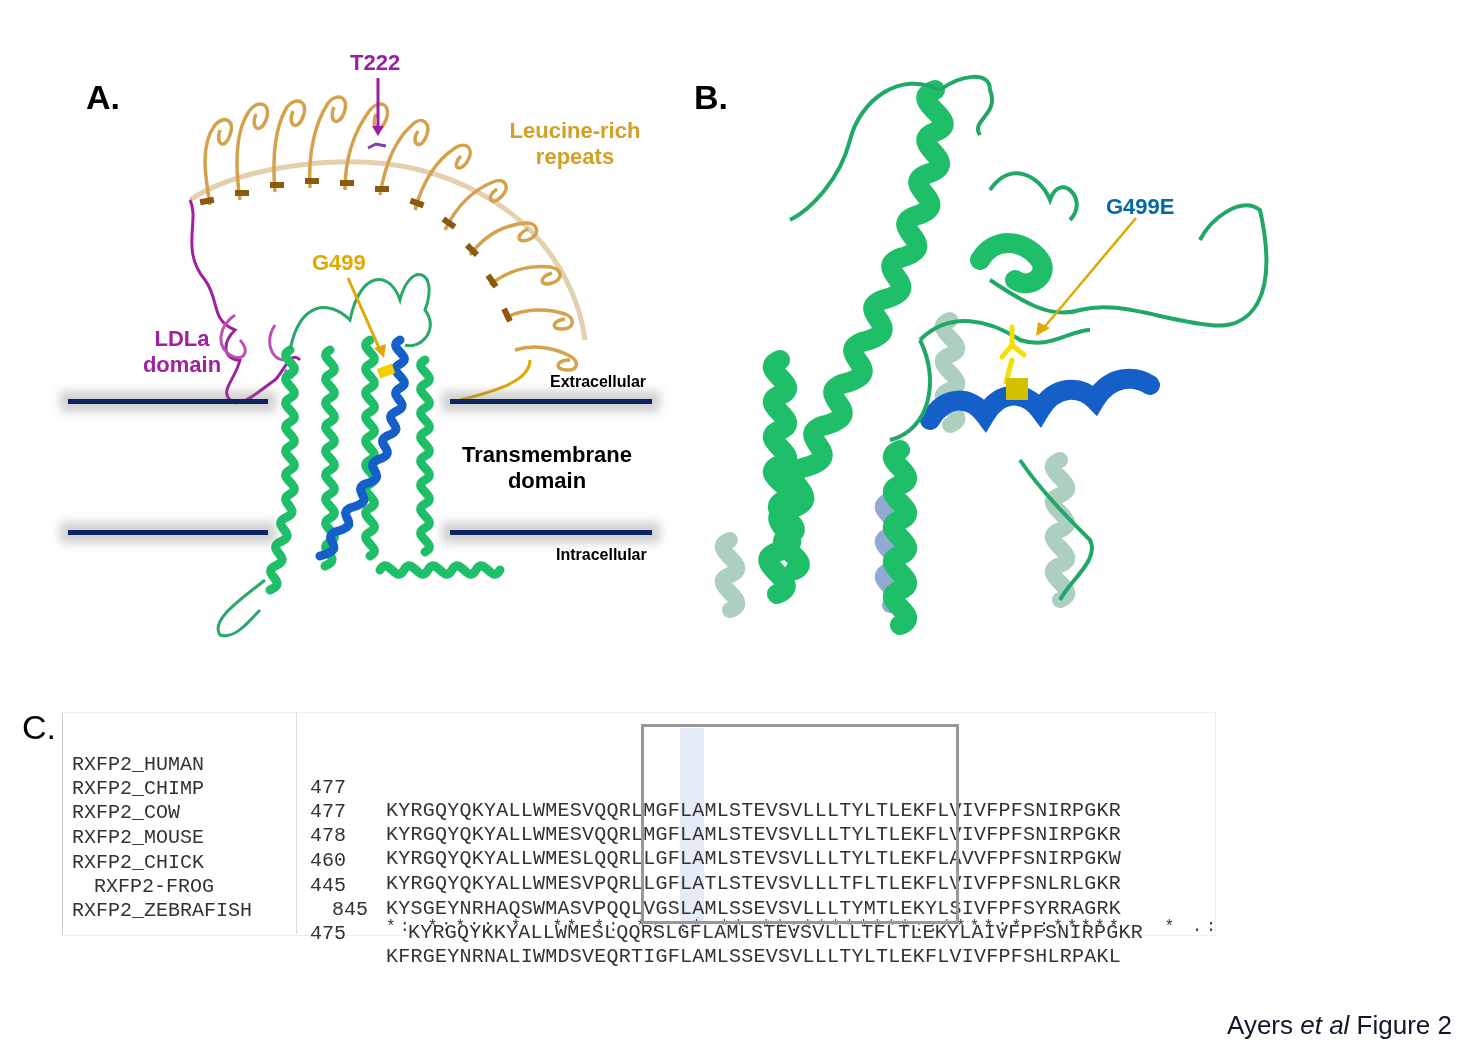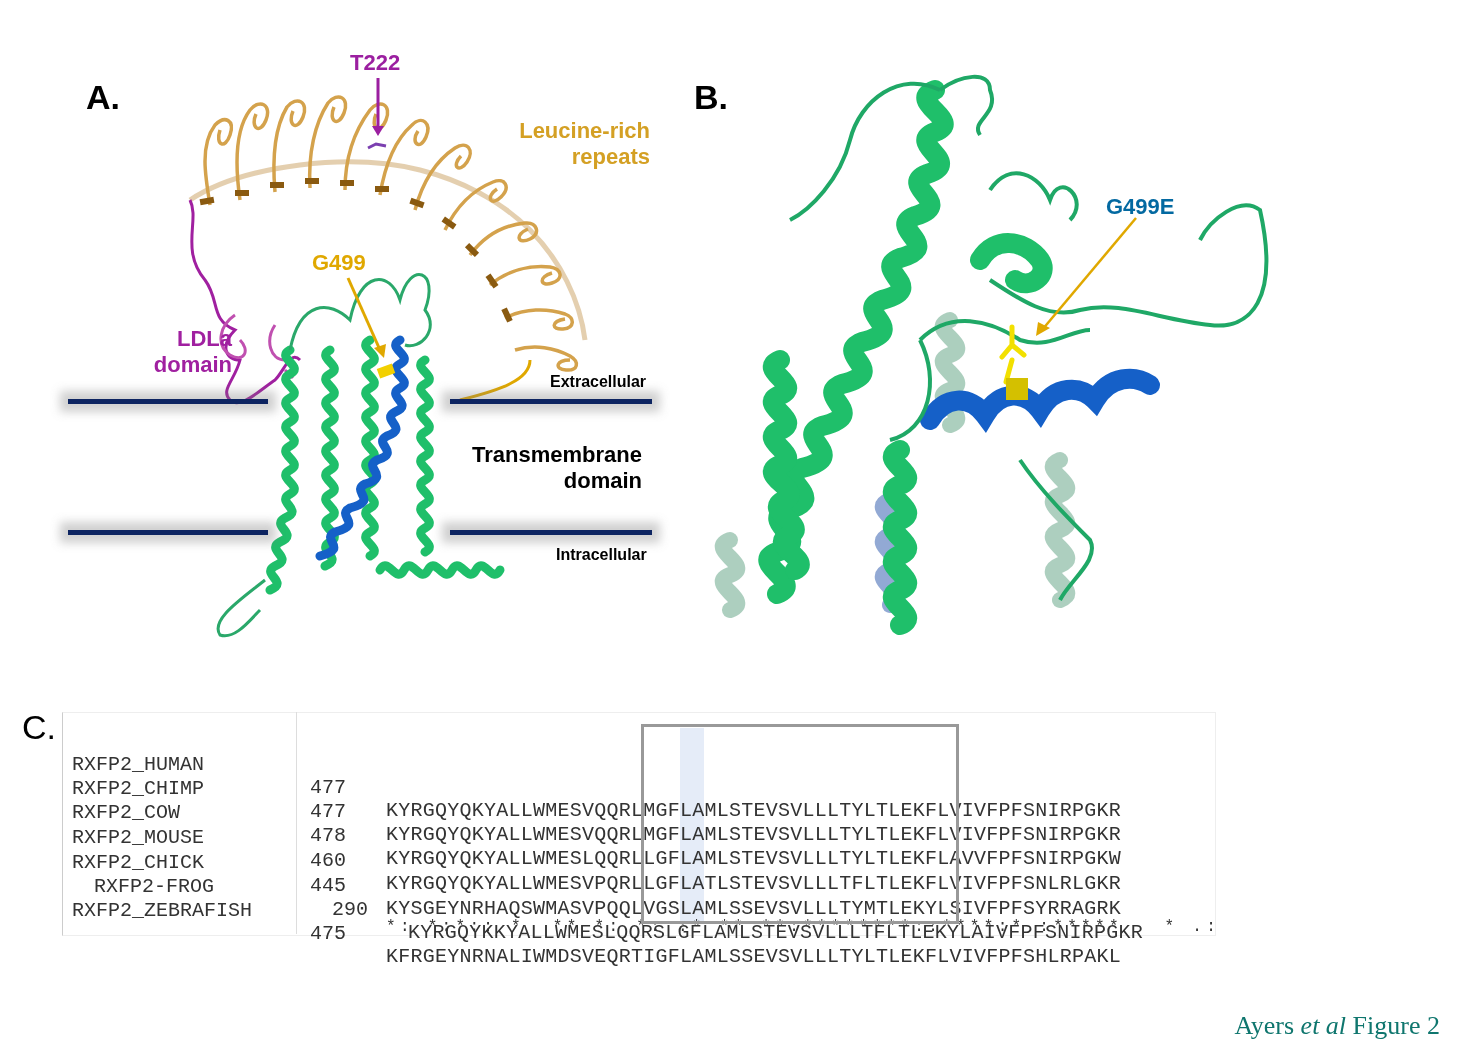--- a/index.html
+++ b/index.html
@@ -1,30 +1,30 @@
 <!DOCTYPE html>
 <html><head>
 <meta charset="utf-8">
 <style>
   html, body { margin:0; padding:0; background:#ffffff; }
   body { width:1464px; height:1051px; position:relative; overflow:hidden; font-family:"Liberation Sans", sans-serif; }
   .panel-letter { position:absolute; font-family:"Liberation Sans", sans-serif; font-weight:bold; font-size:34px; color:#000; }
-  .lbl { position:absolute; font-family:"Liberation Sans", sans-serif; font-weight:bold; text-align:right; line-height:1.2; }
+  .lbl { position:absolute; font-family:"Liberation Sans", sans-serif; font-weight:bold; text-align:center; line-height:1.2; }
   .svgbox { position:absolute; }
   .membrane { position:absolute; height:5px; background:#0d2461; box-shadow:0 0 10px 8px rgba(120,120,120,0.35); }
   
   .aln { position:absolute; left:62px; top:712px; width:1152px; height:222px; border-left:1px solid #ccc; border-top:1px solid #eee; border-bottom:1px solid #eee; border-right:1px solid #eee; }
   .aln-divider { position:absolute; left:296px; top:712px; width:1px; height:222px; background:#ddd; }
   .aln-row { position:absolute; left:0; height:24px; font-family:"Liberation Mono", monospace; font-size:20px; color:#333; white-space:pre; }
   .aln-name { position:absolute; left:72px; }
   .aln-num { position:absolute; left:310px; }
   .aln-seq { position:absolute; left:386px; letter-spacing:0.25px; }
   .aln-box { position:absolute; left:641px; top:724px; width:318px; height:200px; border:3px solid #999; box-sizing:border-box; }
   .aln-hl { position:absolute; left:680px; top:728px; width:24px; height:194px; background:rgba(180,200,235,0.35); }
-  .caption { position:absolute; right:24px; bottom:10px; font-family:Liberation Serif, serif; font-size:26px; color:#0f766e; }
+  .caption { position:absolute; right:12px; bottom:10px; font-family:Liberation Sans, sans-serif; font-size:26px; color:#0f172a; }
   .caption i { font-style:italic; }
 </style>
 </head>
 <body>
 
 <div class="panel-letter" style="left:86px; top:78px;">A.</div>
 
 <svg class="svgbox" style="left:60px; top:60px;" width="620" height="590" viewBox="0 0 620 590">
 
   <g fill="none" stroke="#d4a24c" stroke-width="3.5">
@@ -185,21 +185,21 @@
     <span class="aln-num">460</span>
     <span class="aln-seq">KYRGQYQKYALLWMESVPQRLLGFLATLSTEVSVLLLTFLTLEKFLVIVFPFSNLRLGKR</span>
   </div>
   <div class="aln-row" style="top:828px; width:1464px;">
     <span class="aln-name">RXFP2_CHICK</span>
     <span class="aln-num">445</span>
     <span class="aln-seq">KYSGEYNRHAQSWMASVPQQLVGSLAMLSSEVSVLLLTYMTLEKYLSIVFPFSYRRAGRK</span>
   </div>
   <div class="aln-row" style="top:852px; width:1464px;margin-left:22px;">
     <span class="aln-name">RXFP2-FROG</span>
-    <span class="aln-num">290</span>
+    <span class="aln-num">845</span>
     <span class="aln-seq">KYRGQYKKYALLWMESLQQRSLGFLAMLSTEVSVLLLTFLTLEKYLAIVFPFSNIRPGKR</span>
   </div>
   <div class="aln-row" style="top:876px; width:1464px;">
     <span class="aln-name">RXFP2_ZEBRAFISH</span>
     <span class="aln-num">475</span>
     <span class="aln-seq">KFRGEYNRNALIWMDSVEQRTIGFLAMLSSEVSVLLLTYLTLEKFLVIVFPFSHLRPAKL</span>
   </div>
   <div class="aln-row" style="top:900px; width:1464px; font-size:16px;">
     <span class="aln-seq" style="letter-spacing:4.3px;">*: *:*:: *  ** *: *: :* ** **:********::****:* :*****   * .:</span>
   </div>

